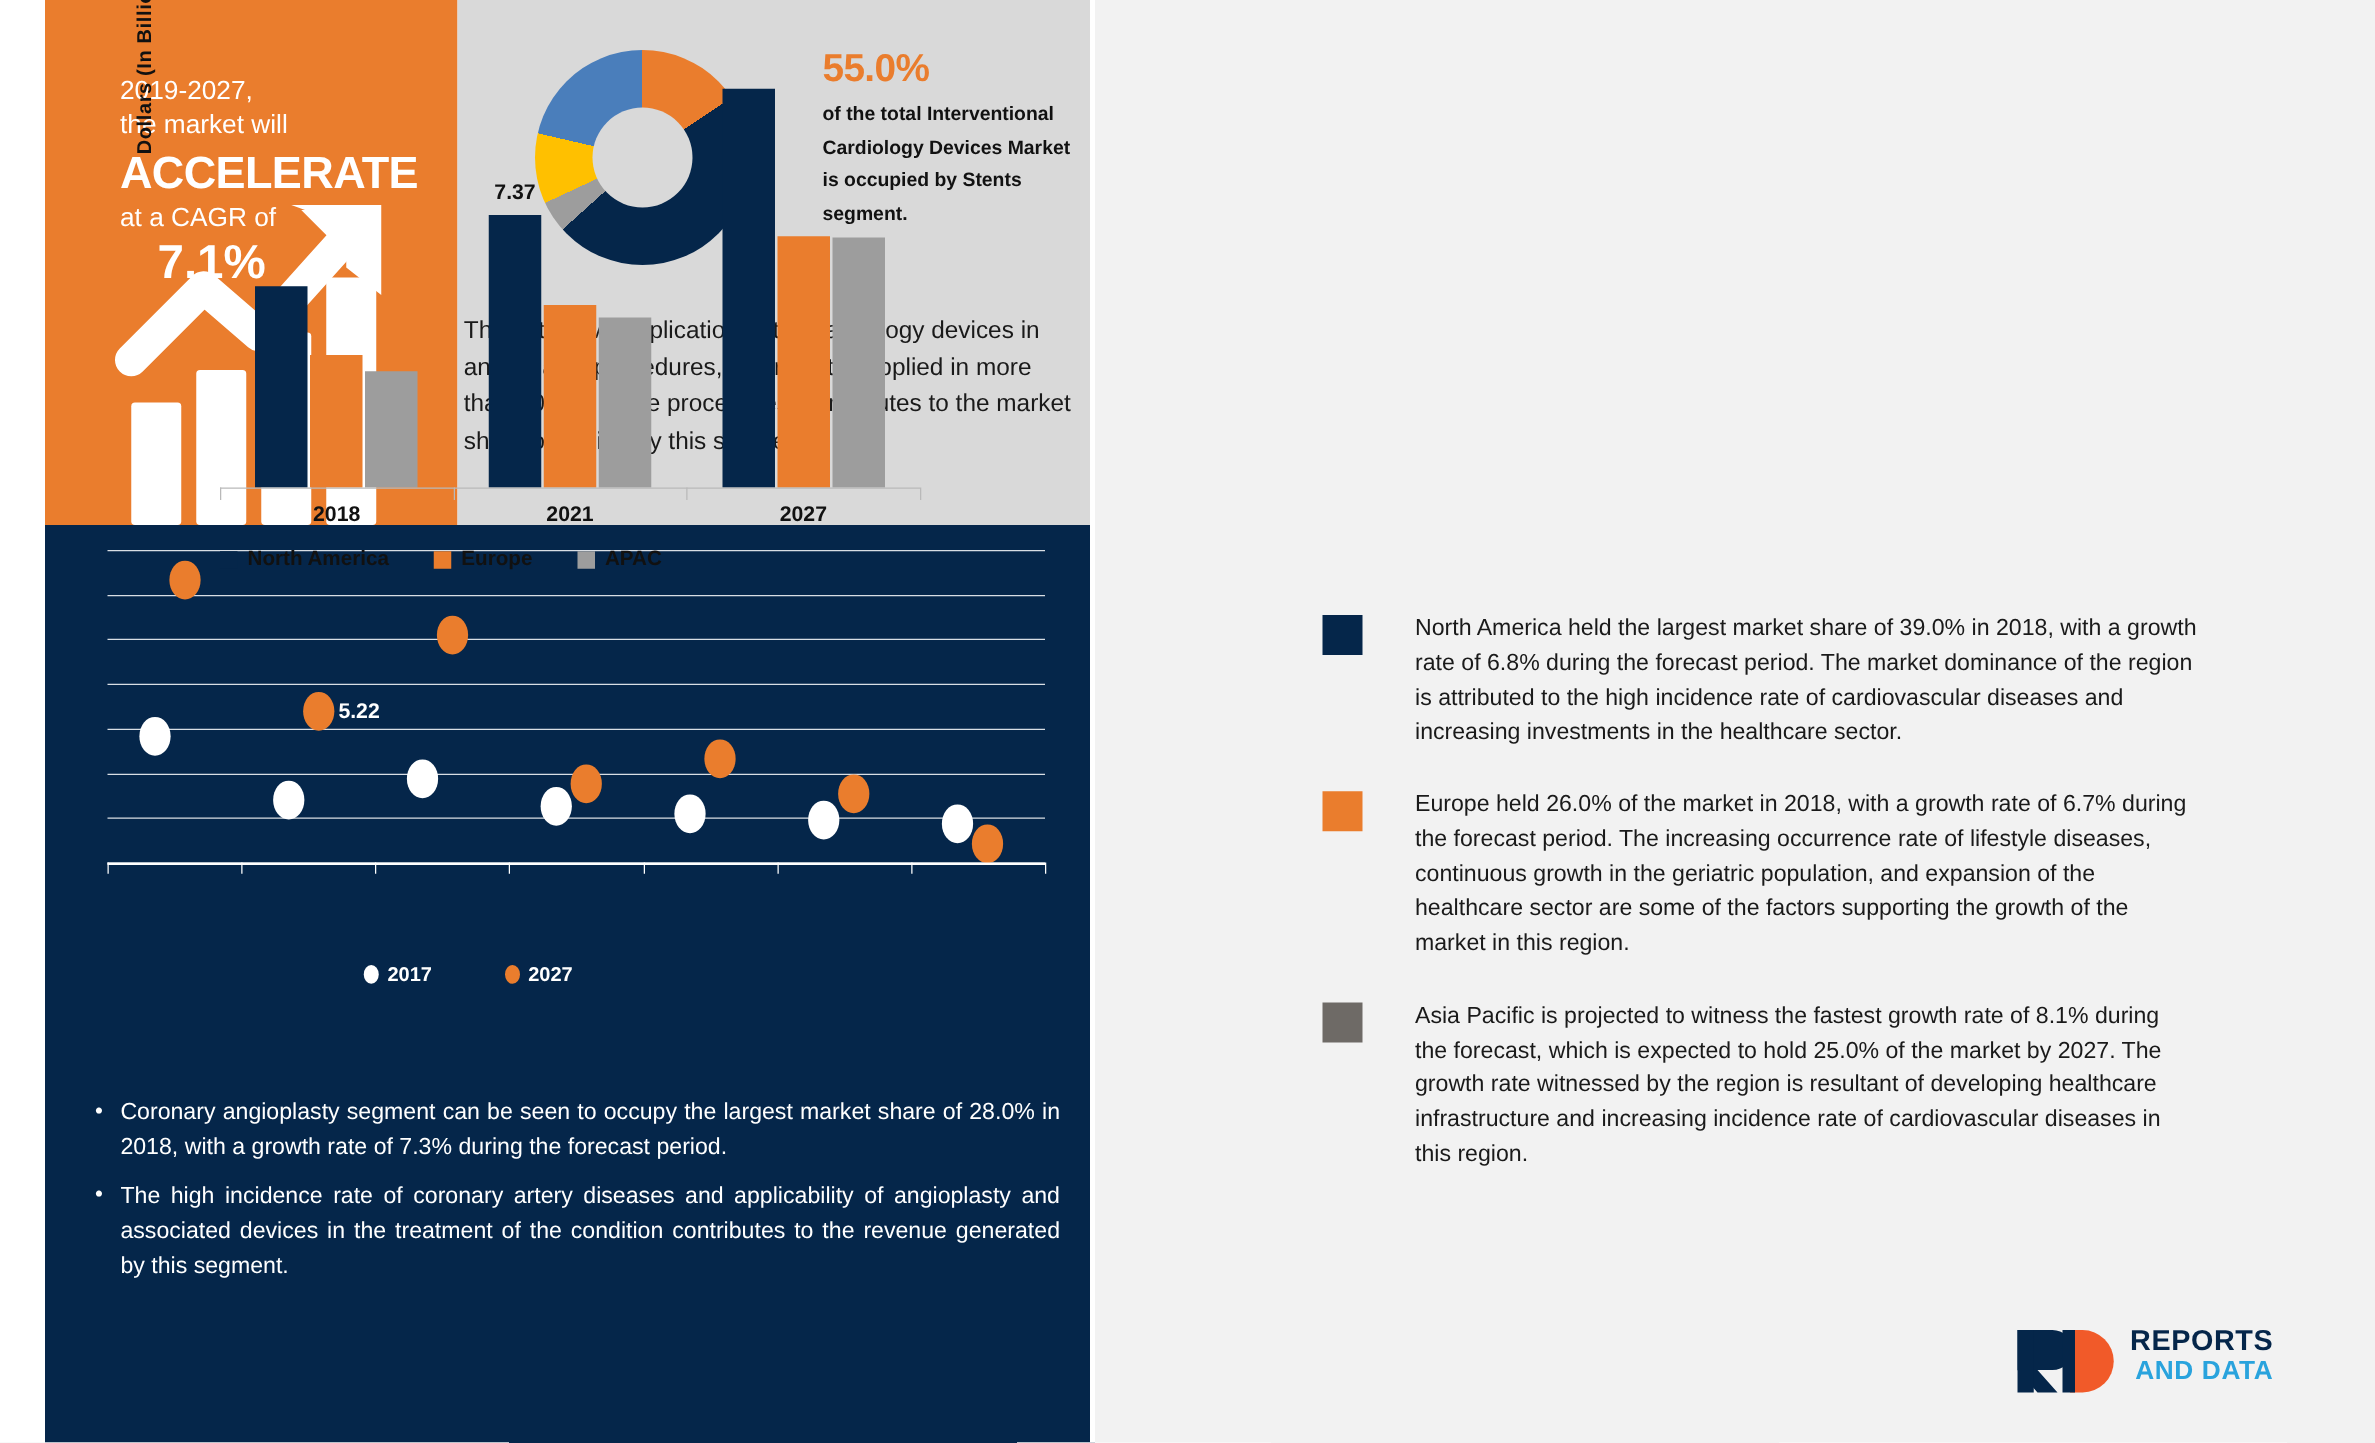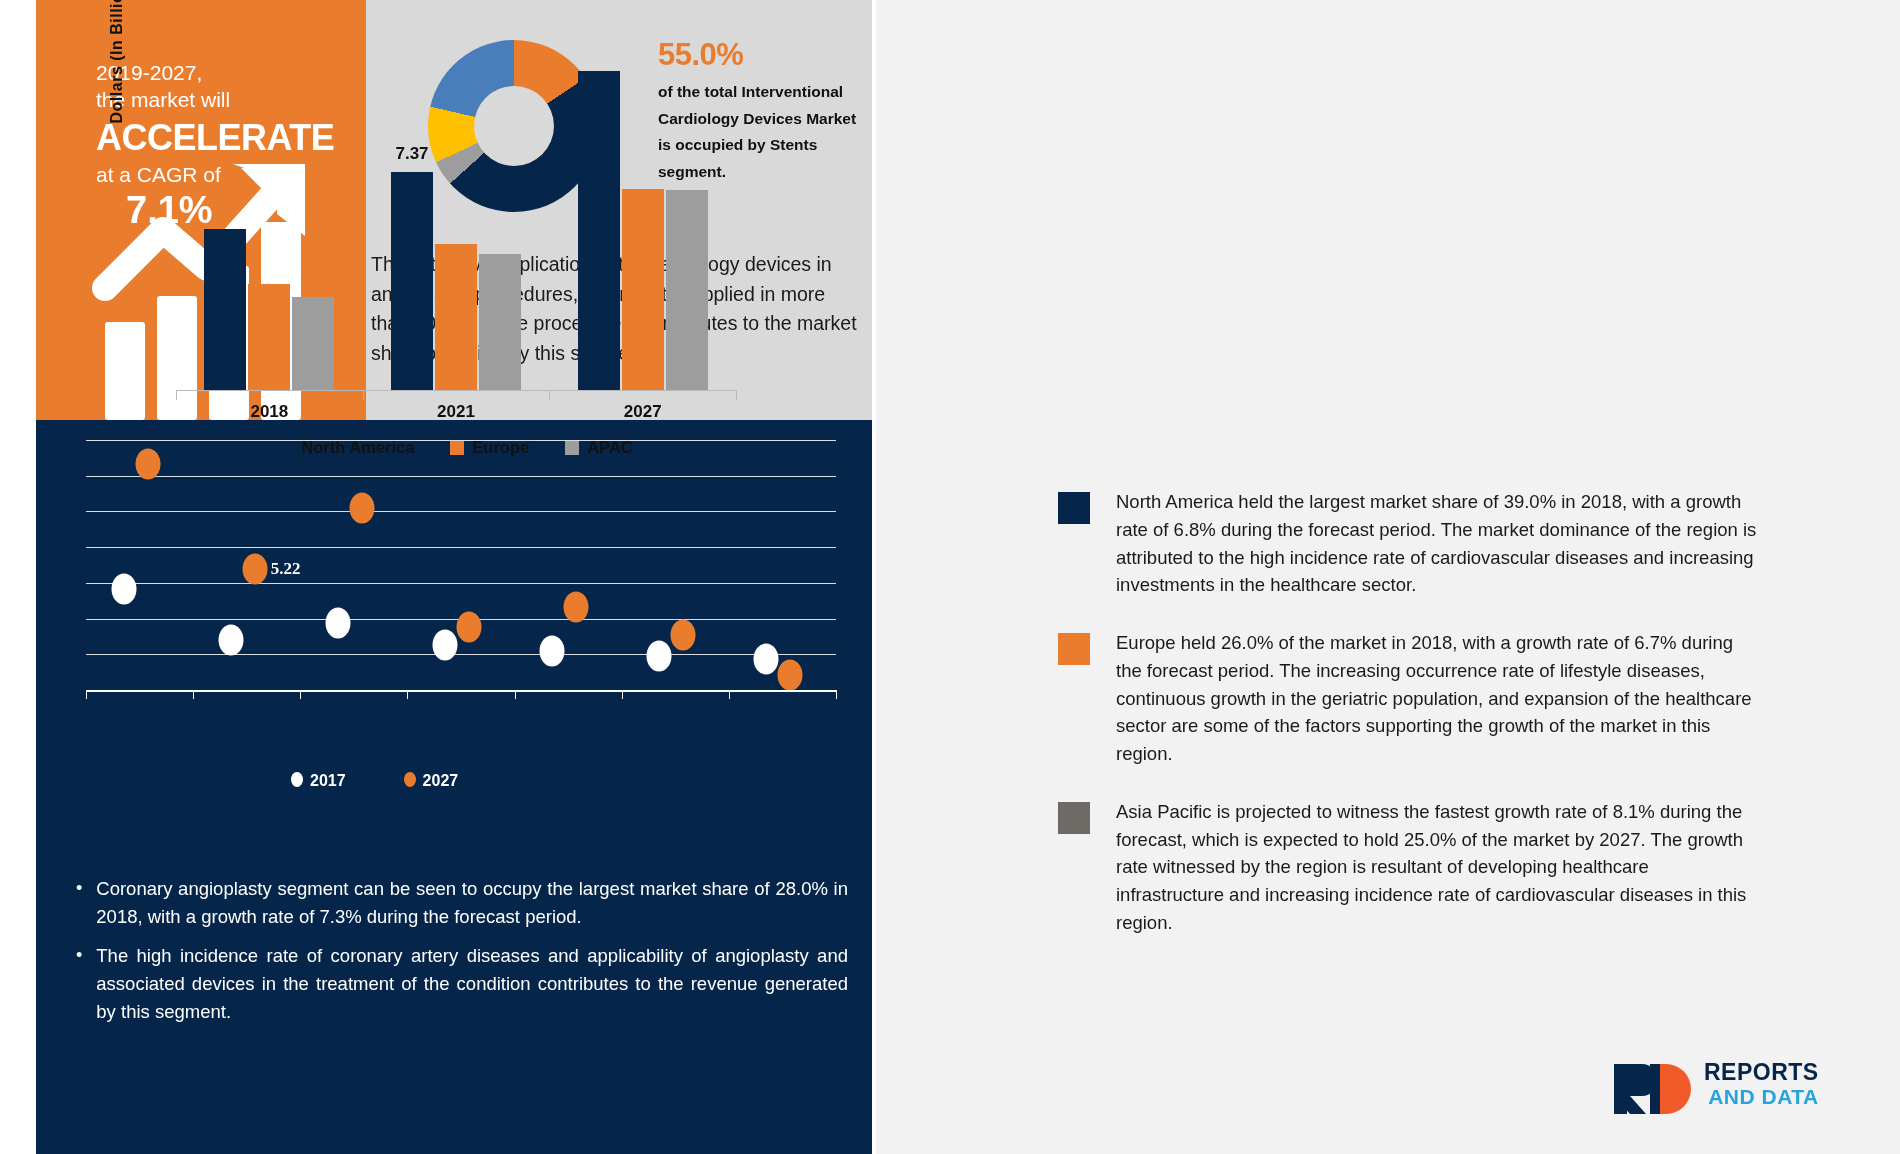--- a/index.html
+++ b/index.html
@@ -41,21 +41,21 @@
 
   
   #stent-block { position:absolute; left:622px; top:38px; width:210px; }
   #stent-pct { font-size:31px; font-weight:700; color:#ea7d2d; line-height:1.1; letter-spacing:-0.5px; }
   #stent-desc { font-size:15.5px; font-weight:700; color:#111111; line-height:1.72; margin-top:7px; }
 
   #cardio-para { position:absolute; left:335px; top:250px; width:490px;
     font-size:19.5px; color:#1a1a1a; line-height:1.52; text-align:left; }
 
   
-  #dotplot { position:absolute; left:50px; top:20px; width:750px; height:224px;font-family:Liberation Serif, serif; }
+  #dotplot { position:absolute; left:50px; top:20px; width:750px; height:224px; }
   .gridline { position:absolute; left:0; width:750px; height:1px; background:#ffffff; opacity:.85; }
   .dot { position:absolute; width:25px; height:31px; border-radius:50%; transform:translate(-50%,-50%); }
   .dot.d2017 { background:#ffffff; }
   .dot.d2027 { background:#ea7d2d; }
   #dot-label-522 { position:absolute; color:#ffffff; font-size:17px; font-weight:700;
     transform:translate(0,-50%); }
 
   #axis-line { position:absolute; left:50px; top:270px; width:750px; height:2px; background:#ffffff; }
   .axis-tick { position:absolute; top:270px; width:1px; height:9px; background:#ffffff; }
 
@@ -86,30 +86,30 @@
   .bar.na   { background:#05264a; }
   .bar.eu   { background:#ea7d2d; }
   .bar.apac { background:#9d9d9d; }
   .bar-value { position:absolute; font-size:17px; font-weight:700; color:#111111;
     transform:translateX(-50%); white-space:nowrap; }
   #bar-baseline { position:absolute; left:60px; top:350px; width:560px; height:1px; background:#b9b9b9; }
   .grp-tick { position:absolute; top:350px; width:1px; height:10px; background:#b9b9b9; }
   #bar-cats { position:absolute; left:60px; top:362px; width:560px; display:flex; }
   .bar-cat { flex:1; text-align:center; font-size:17px; font-weight:700; color:#111111; }
   #bar-legend { position:absolute; left:60px; top:398px; width:560px;
-    display:flex; justify-content:center; gap:36px; align-items:center; }
+    display:flex; gap:36px; align-items:center; }
   .bl-item { display:flex; align-items:center; gap:8px; font-size:16.5px; font-weight:700; color:#111111; }
   .bl-sw { width:14px; height:14px; }
   .bl-sw.na   { background:#05264a; }
   .bl-sw.eu   { background:#ea7d2d; }
   .bl-sw.apac { background:#9d9d9d; }
 
   
   #regions { position:absolute; left:1022px; top:488px; width:700px; }
-  .region { display:flex; gap:26px; margin-bottom:30px; }
+  .region { display:flex; gap:42px; margin-bottom:30px; }
   .region-sw { flex:0 0 auto; width:32px; height:32px; margin-top:4px; }
   .region-sw.na   { background:#05264a; }
   .region-sw.eu   { background:#ea7d2d; }
   .region-sw.apac { background:#6e6a66; }
   .region-text { font-size:18.5px; line-height:1.5; color:#1a1a1a; }
 
   
   #logo { position:absolute; left:1576px; top:1058px; width:230px; height:66px; }
   #logo-mark { position:absolute; left:0; top:4px; width:86px; height:54px; }
   #logo-words { position:absolute; left:92px; top:2px; }

